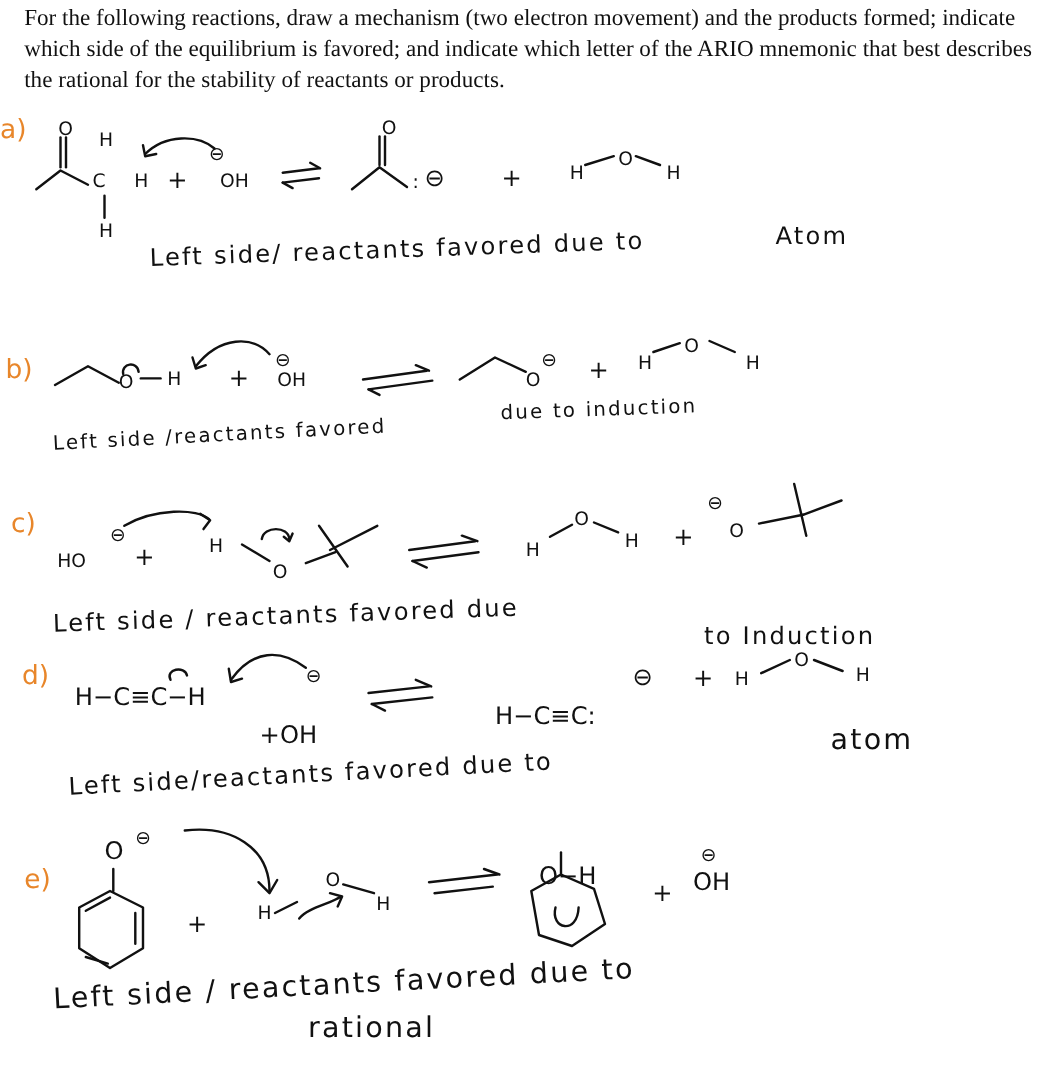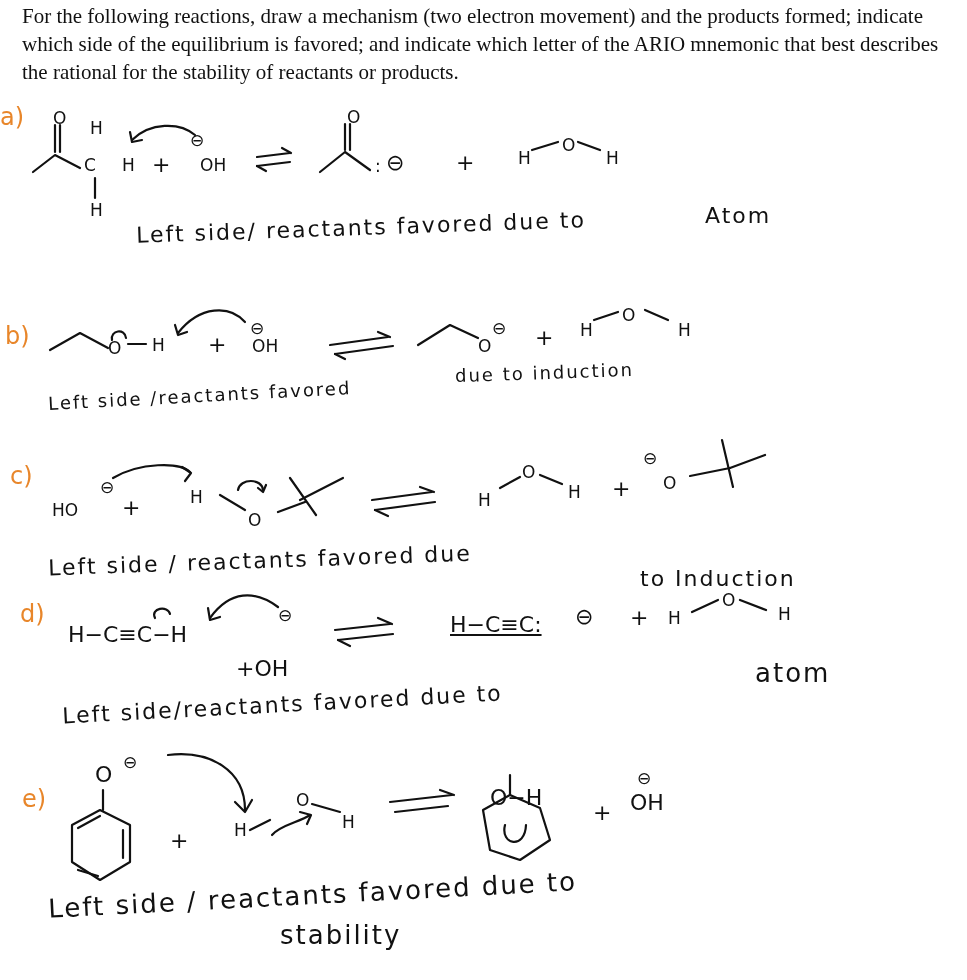--- a/index.html
+++ b/index.html
@@ -76,21 +76,21 @@
   <span class="hand chem" style="left:663px;top:473px;">O</span>
   <span class="hand note" style="left:48px;top:548px;transform:rotate(-2deg);">Left side / reactants favored due</span>
   <span class="hand note" style="left:640px;top:520px;margin-top:46px;">to Induction</span>
 </div>
 
 <div class="label" style="left:20px;top:600px;">d)</div>
 <div>
   <span class="hand atom" style="left:68px;top:622px;">H−C≡C−H</span>
   <span class="hand chem" style="left:278px;top:605px;">⊖</span>
   <span class="hand atom" style="left:236px;top:656px;">+OH</span>
-  <span class="hand atom" style="left:450px;top:612px;text-decoration:underline;">H−C≡C:</span>
+  <span class="hand atom" style="left:450px;top:639px;">H−C≡C:</span>
   <span class="hand atom" style="left:575px;top:604px;">⊖</span>
   <span class="hand atom" style="left:630px;top:605px;">+</span>
   <span class="hand chem" style="left:668px;top:608px;">H</span>
   <span class="hand chem" style="left:722px;top:590px;">O</span>
   <span class="hand chem" style="left:778px;top:604px;">H</span>
   <span class="hand note" style="left:62px;top:692px;transform:rotate(-3deg);">Left side/reactants favored due to</span>
   <span class="hand note" style="left:755px;top:658px;font-size:26px;">atom</span>
 </div>
 
 <div class="label" style="left:22px;top:785px;">e)</div>
@@ -100,21 +100,21 @@
   <span class="hand atom" style="left:170px;top:828px;">+</span>
   <span class="hand chem" style="left:234px;top:820px;">H</span>
   <span class="hand chem" style="left:296px;top:790px;">O</span>
   <span class="hand chem" style="left:342px;top:812px;">H</span>
   <span class="hand atom" style="left:490px;top:785px;">O−H</span>
   <span class="hand atom" style="left:593px;top:800px;">+</span>
   <span class="hand chem" style="left:637px;top:768px;">⊖</span>
   <span class="hand atom" style="left:630px;top:790px;">OH</span>
   <span class="hand note" style="left:48px;top:880px;font-size:26px;transform:rotate(-3deg);">Left side / reactants favored due to</span>
   <span class="hand note" style="left:762px;top:838px;font-size:26px;"></span>
-  <span class="hand note" style="left:280px;top:920px;font-size:26px;">stability</span>
+  <span class="hand note" style="left:280px;top:920px;font-size:26px;">rational</span>
 </div>
 
 <svg class="draw" width="967" height="980">
 
   <path d="M33 172 L55 155 L80 168"></path>
   <line x1="55" y1="125" x2="55" y2="152"></line>
     <line x1="60" y1="125" x2="60" y2="152"></line>
   <line x1="95" y1="178" x2="95" y2="198"></line>
   <path d="M195 135 C180 122, 150 122, 132 140"></path>
   <polyline points="130,132 132,142 142,140"></polyline>

